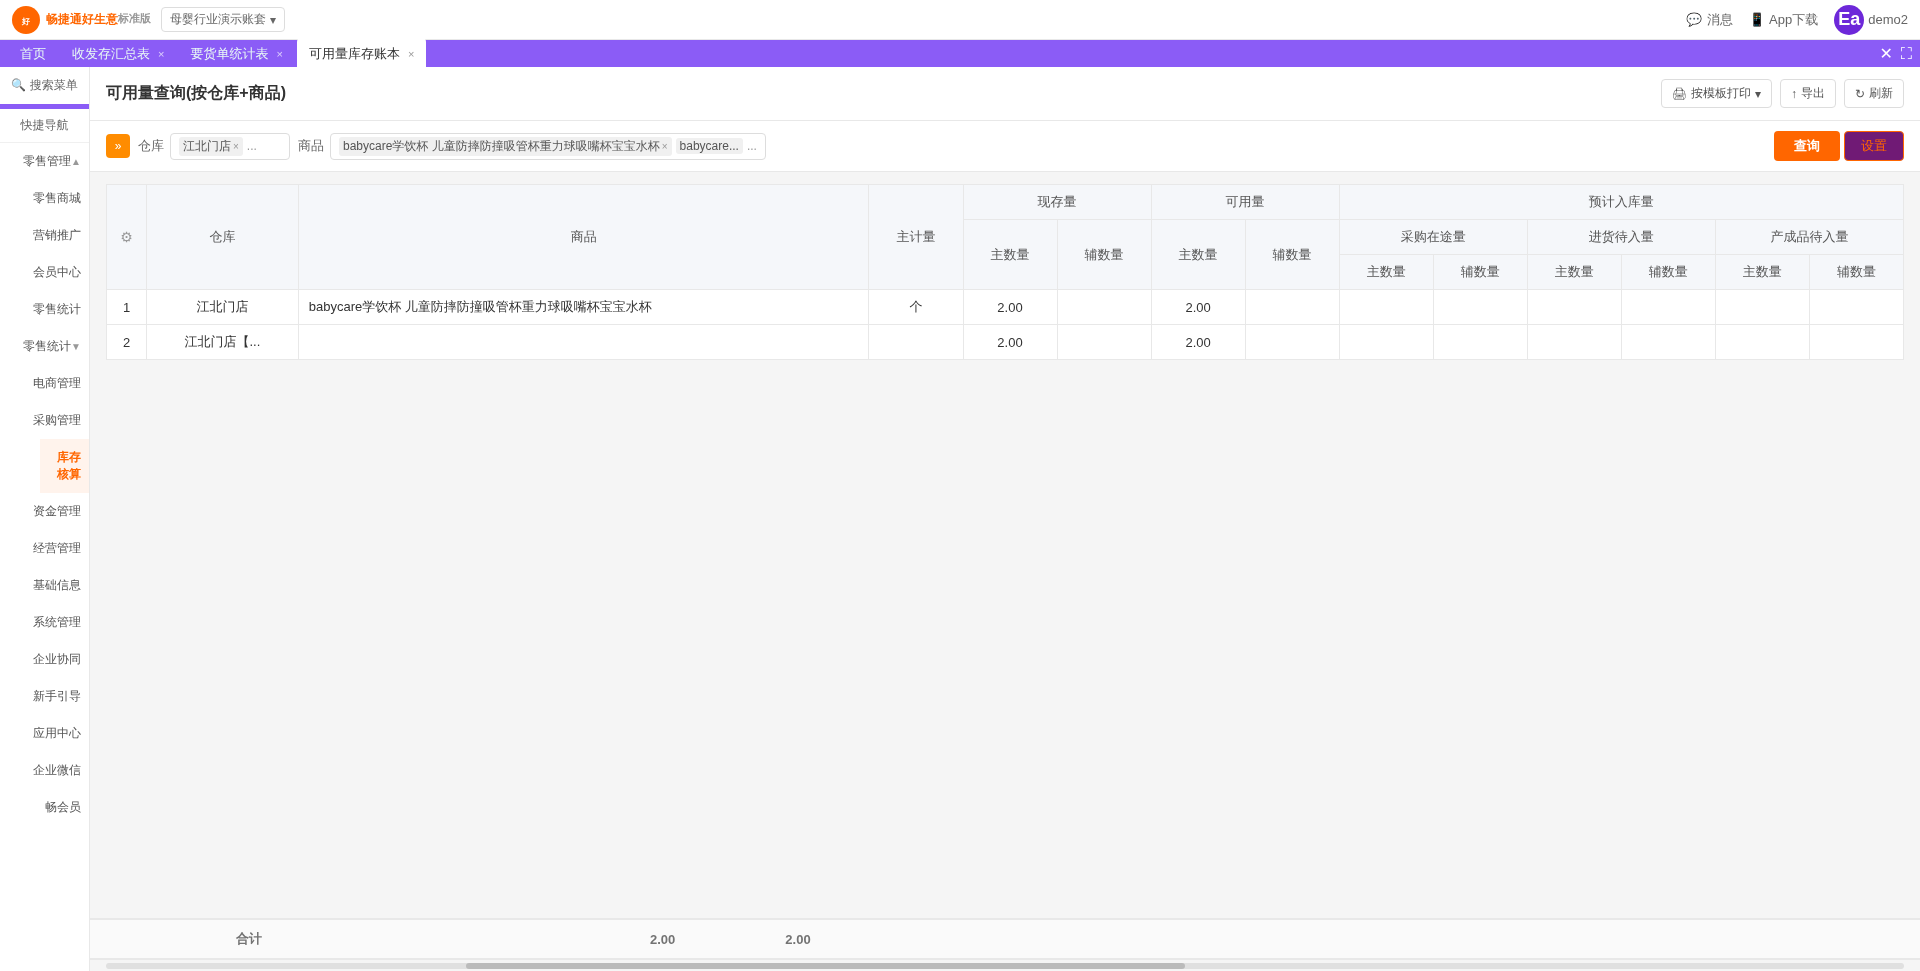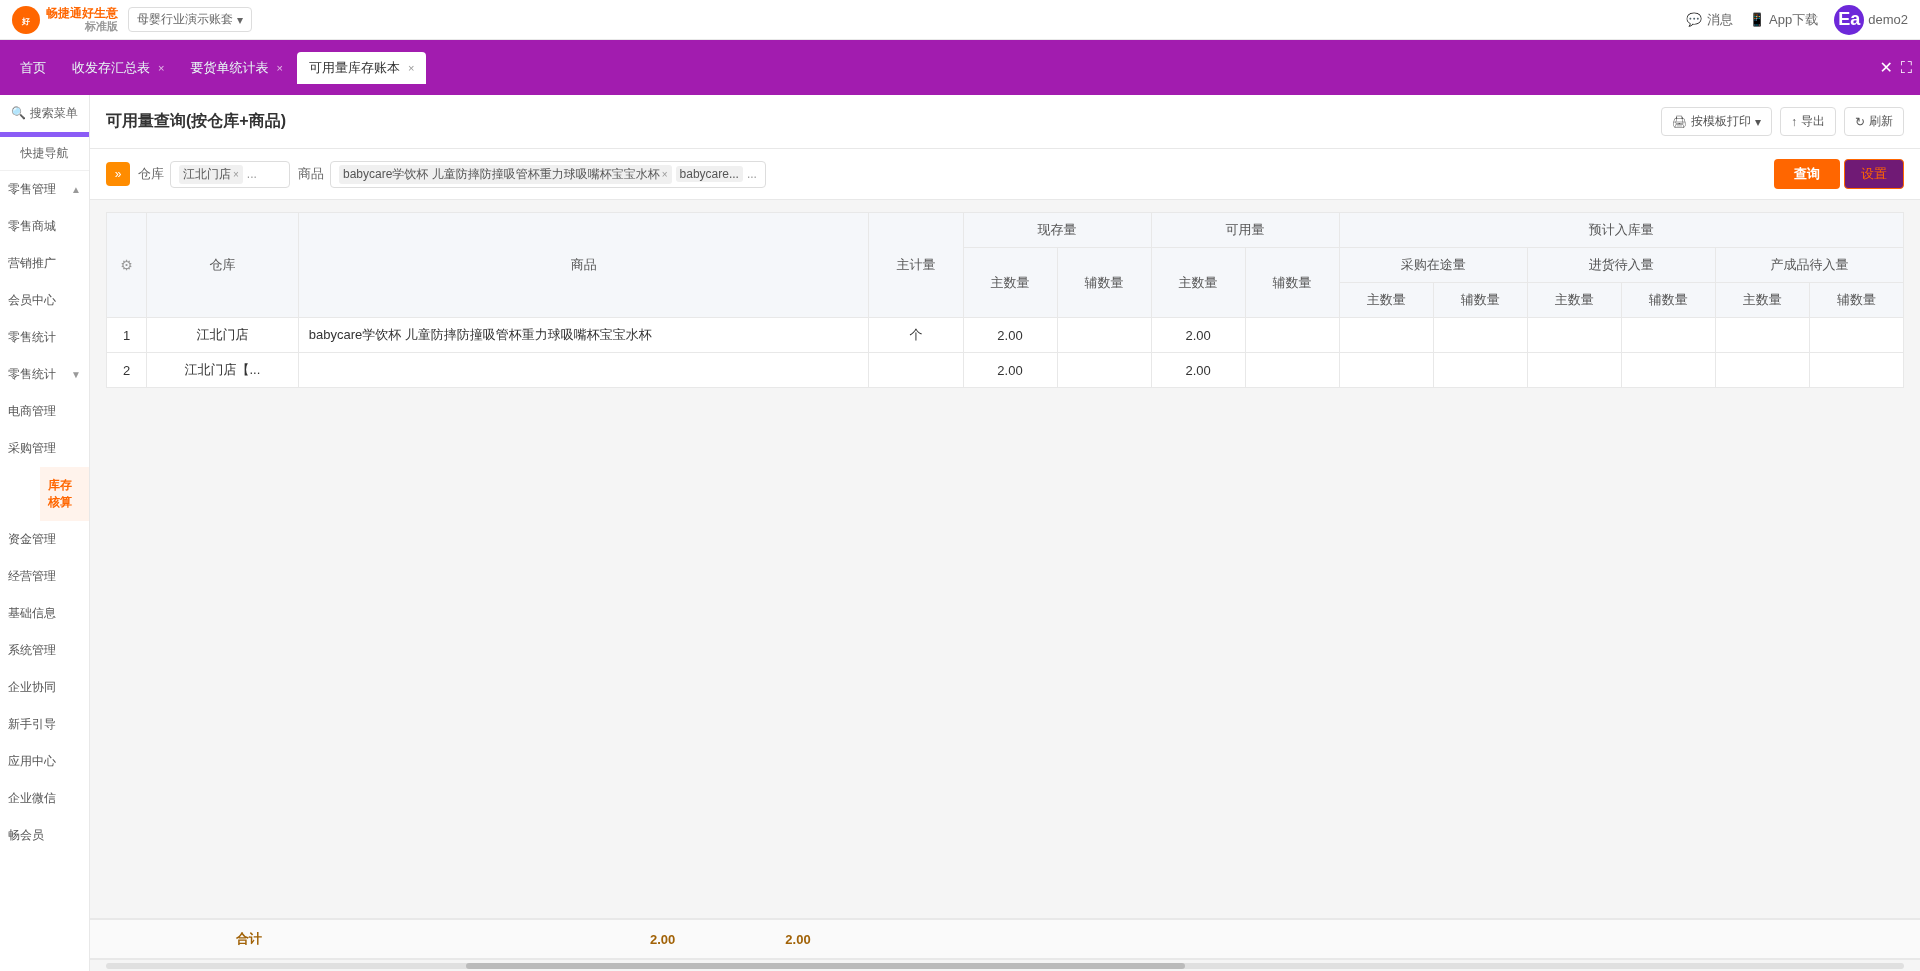--- a/index.html
+++ b/index.html
@@ -35,23 +35,22 @@
       background: #ff6600;
       border-radius: 50%;
       display: flex;
       align-items: center;
       justify-content: center;
       color: white;
       font-size: 10px;
     }
     .logo-text-group {
       display: flex;
-      flex-direction: column;
+      flex-direction: row;
       line-height: 1.2;
-      align-items: flex-end;
     }
     .logo-text-main { font-size: 12px; color: #ff6600; font-weight: bold; }
     .logo-text-sub { font-size: 11px; color: #999; }
     .industry-selector {
       display: flex;
       align-items: center;
       gap: 4px;
       border: 1px solid #ddd;
       border-radius: 4px;
       padding: 3px 8px;
@@ -81,22 +80,22 @@
       display: flex;
       align-items: center;
       justify-content: center;
       color: white;
       font-size: 18px;
       font-weight: bold;
     }
 
     
     .tab-bar {
-      height: 55px;
-      background: #a21caf;
+      height: 27px;
+      background: #8b5cf6;
       display: flex;
       align-items: center;
       padding: 0 8px;
       gap: 2px;
       flex-shrink: 0;
     }
     .tab {
       height: 32px;
       padding: 0 12px;
       display: flex;
@@ -169,21 +168,21 @@
       display: flex;
       align-items: center;
       justify-content: space-between;
     }
     .sidebar-item.active {
       background: #fff3ec;
       color: #ff6600;
       font-weight: bold;
       margin-left: 40px;
     }
-    .sidebar-item-label { flex: 1; text-align: left; }
+    .sidebar-item-label { flex: 1; text-align: right; }
     .sidebar-arrow { font-size: 10px; color: #999; }
 
     
     .content-area {
       flex: 1;
       display: flex;
       flex-direction: column;
       overflow: hidden;
       background: #f5f5f5;
     }
@@ -346,21 +345,21 @@
     .gear-icon { color: #999; cursor: pointer; font-size: 14px; }
 
     
     .table-footer {
       background: #fafafa;
       border-top: 2px solid #e8e8e8;
       padding: 10px 16px;
       display: flex;
       align-items: center;
       font-size: 13px;
-      color: #a16207;
+      color: #737373;
       flex-shrink: 0;
       border-bottom: 1px solid #e8e8e8;
     }
     .footer-label { margin-left: 130px; font-weight: bold; }
     .footer-val { font-weight: bold; margin-left: 20px; }
 
     
     .scroll-bar-container {
       height: 12px;
       background: #f5f5f5;

